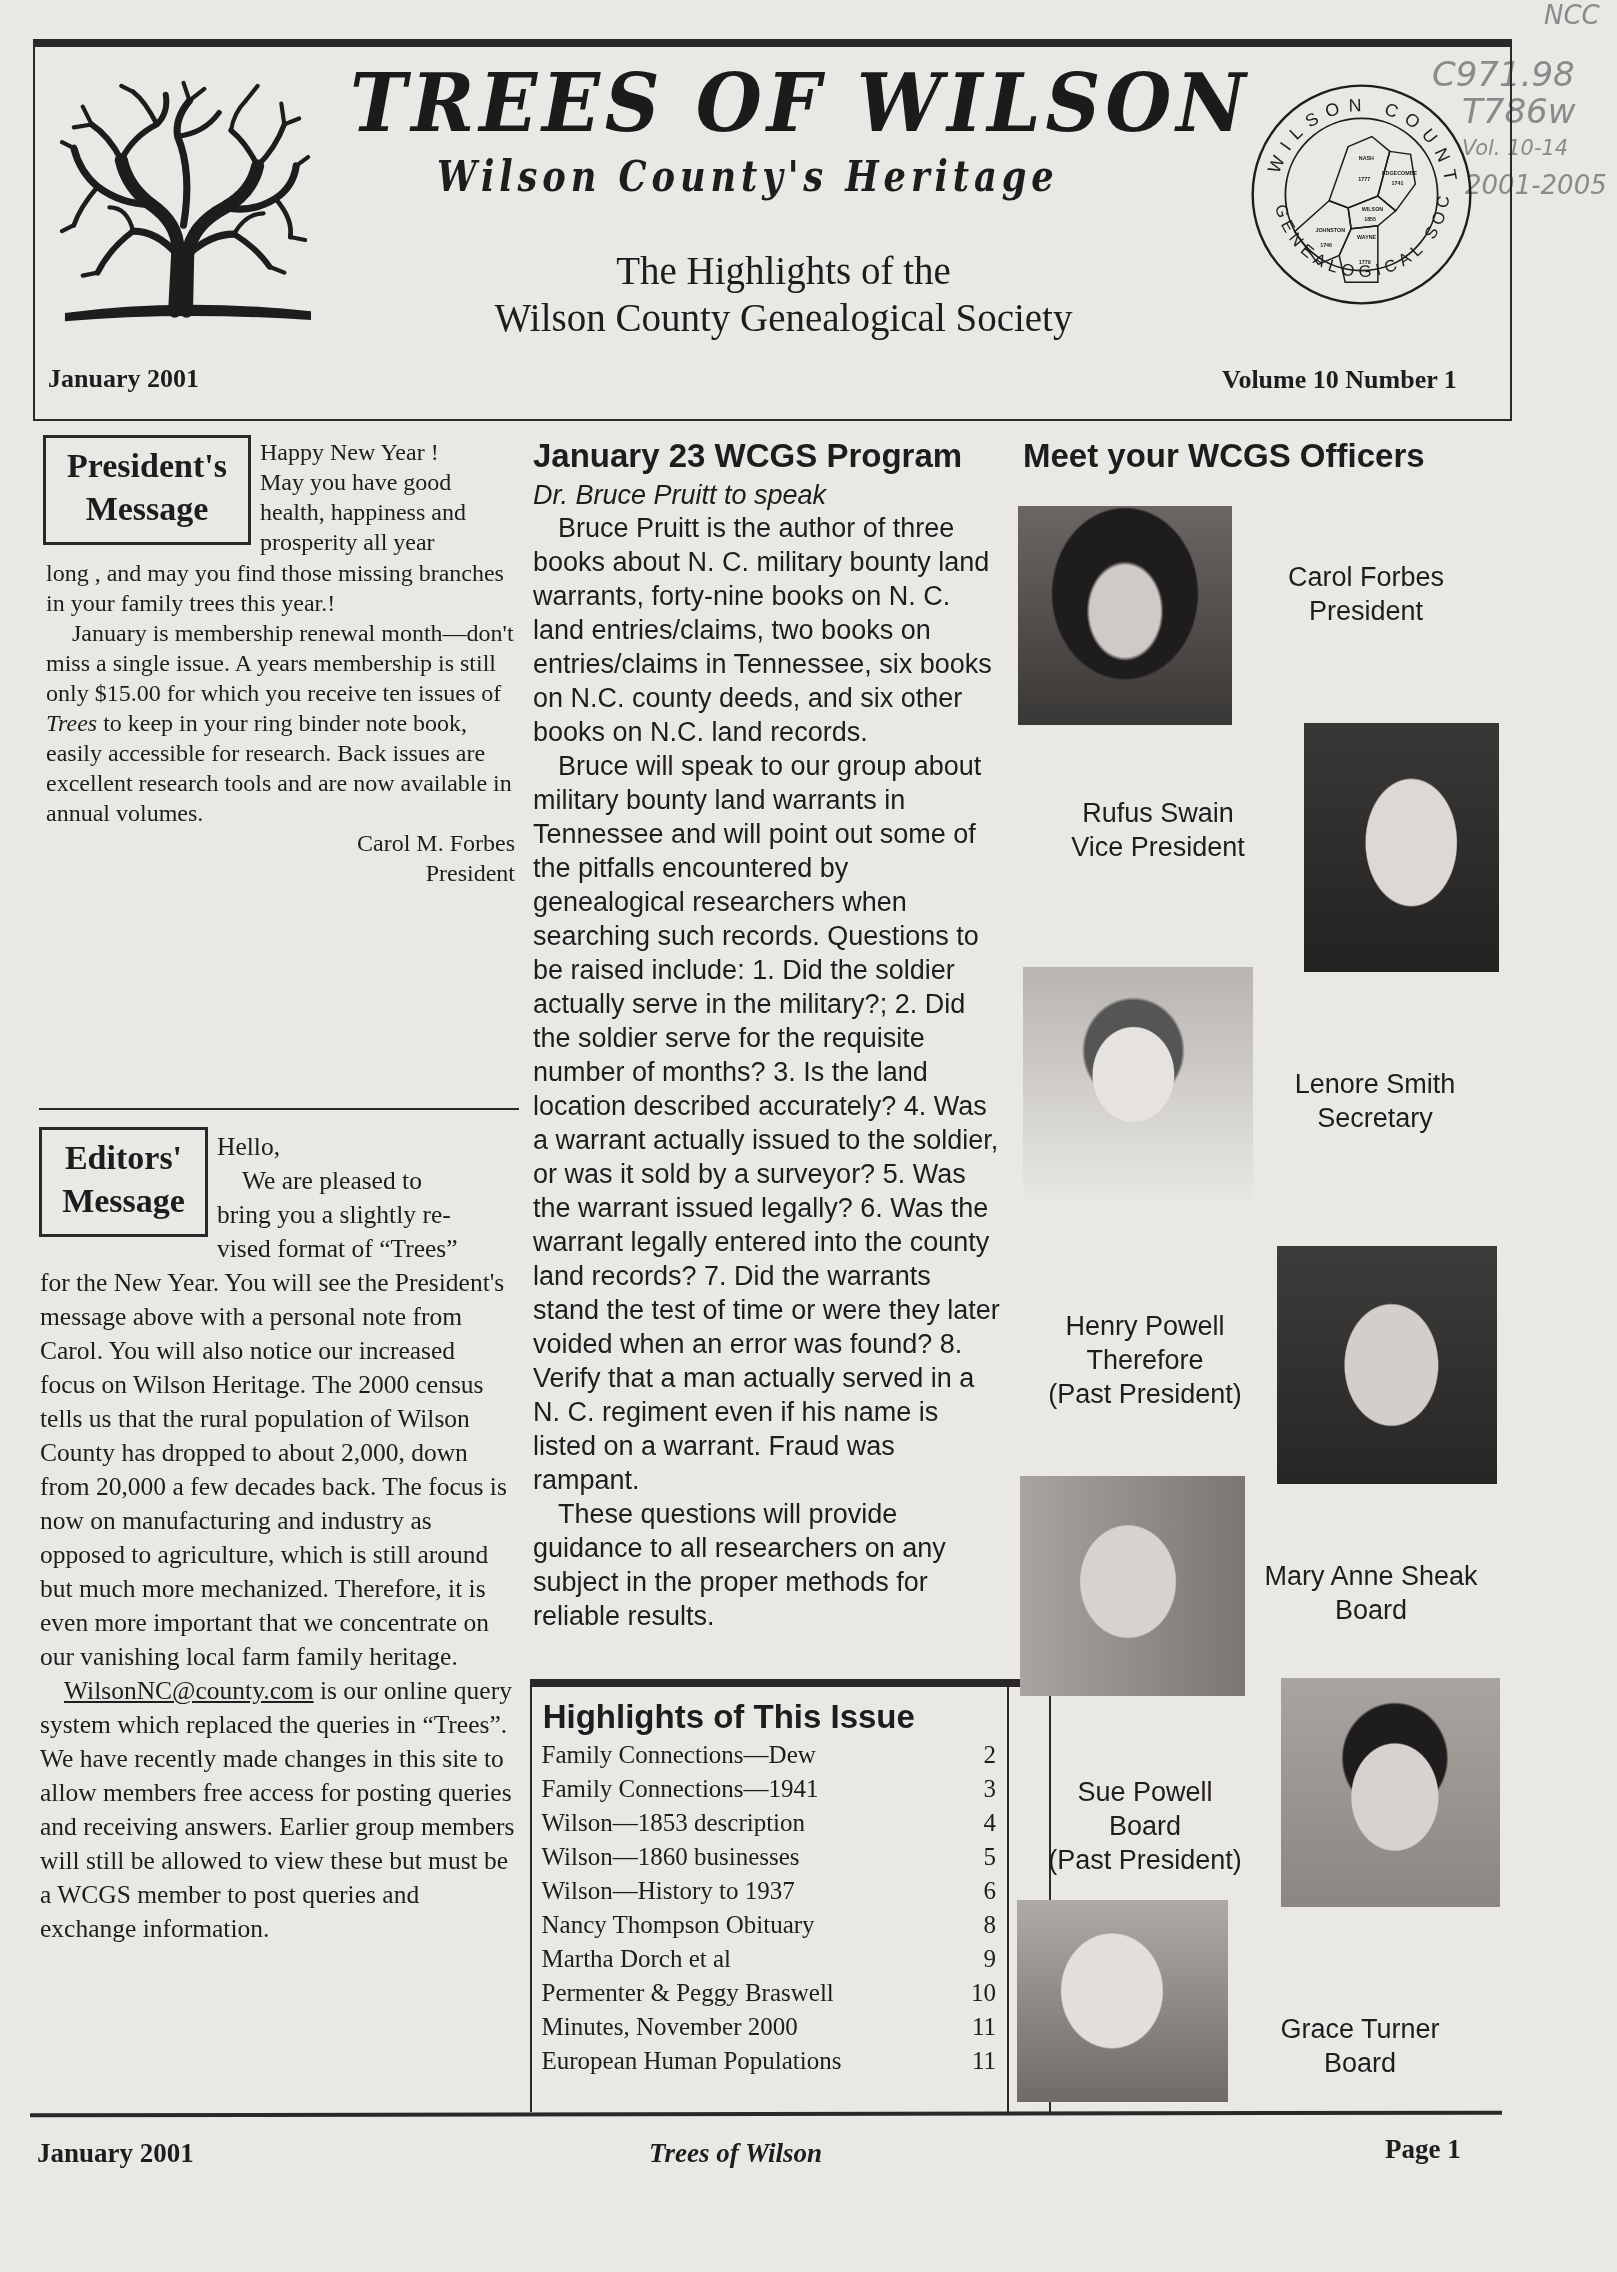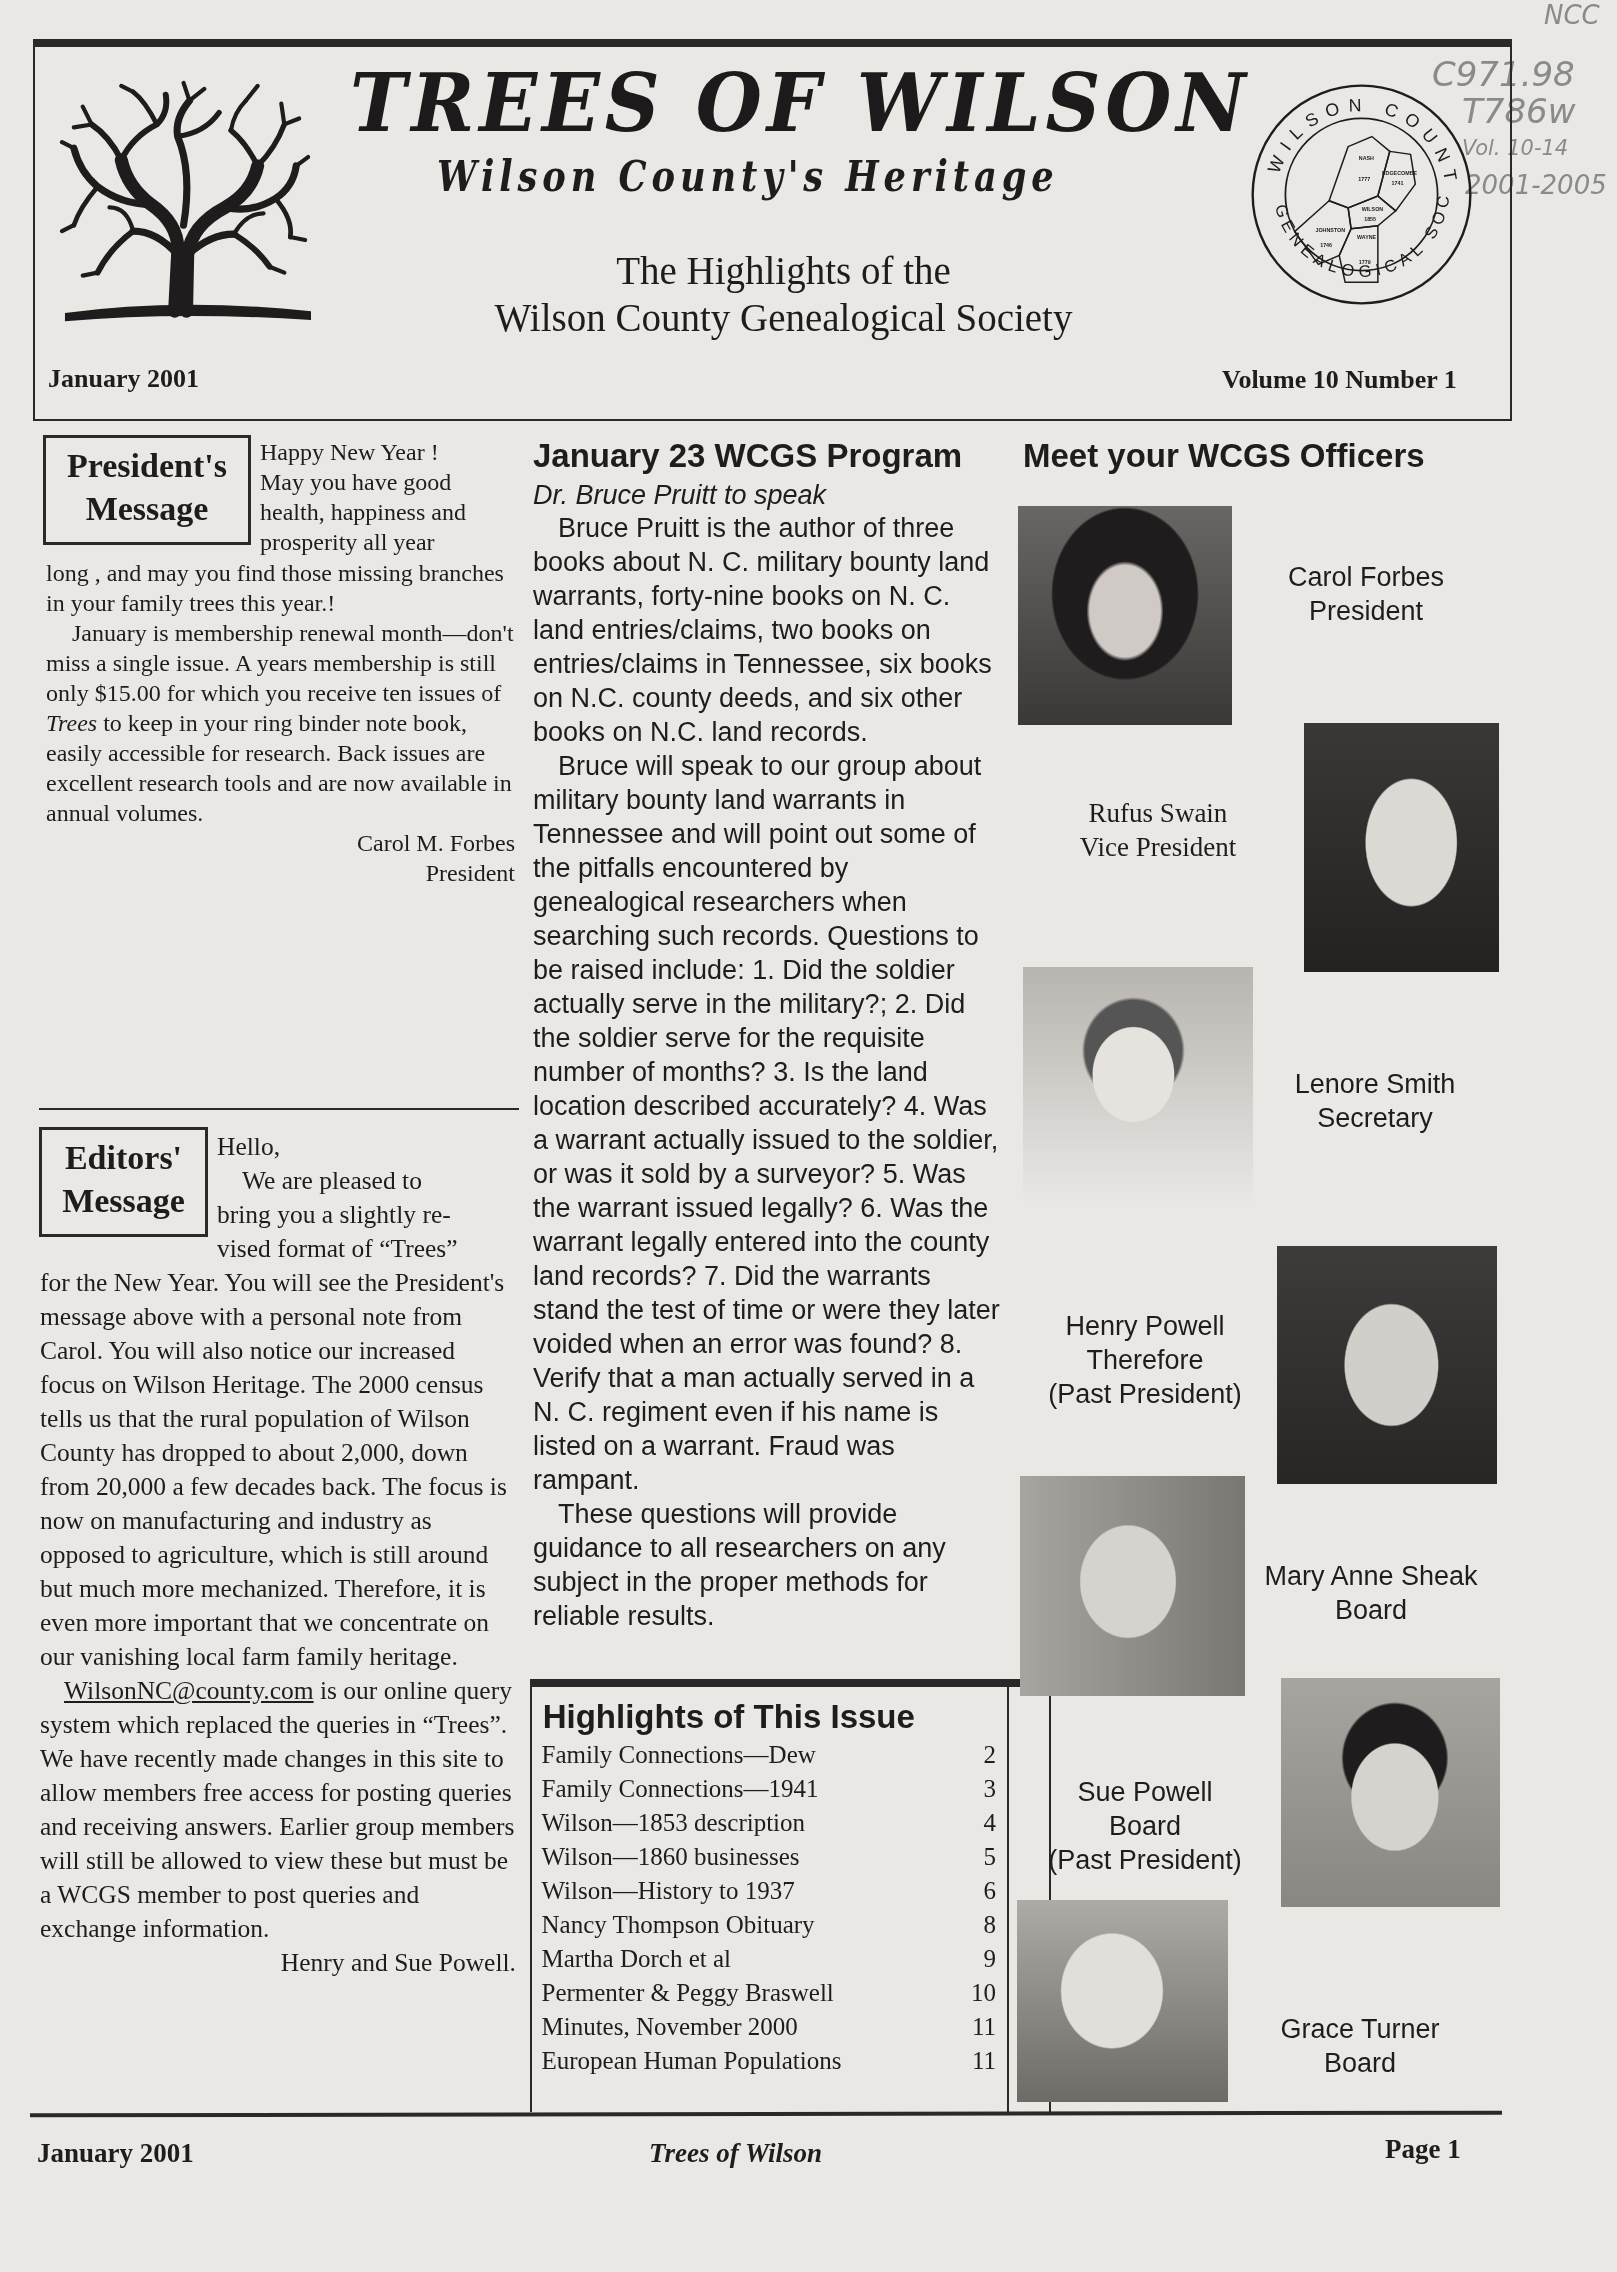--- a/index.html
+++ b/index.html
@@ -139,21 +139,20 @@
   <div>Hello,</div>
   <div style="padding-left:25px;">We are pleased to</div>
   <div>bring you a slightly re-</div>
   <div>vised format of “Trees”</div>
 </div>
 <div class="abs serif-body" style="left:40px;top:1266px;width:476px;font-size:25.5px;line-height:34px;">
   <div>for the New Year. You will see the President's message above with a personal note from Carol. You will also notice our increased focus on Wilson Heritage. The 2000 census tells us that the rural population of Wilson County has dropped to about 2,000, down from 20,000 a few decades back. The focus is now on manufacturing and industry as opposed to agriculture, which is still around but much more mechanized. Therefore, it is even more important that we concentrate on our vanishing local farm family heritage.</div>
   <div class="indent" style="text-indent:24px;">
     <a class="email" href="#">WilsonNC@county.com</a><span> is our online query system which replaced the queries in “Trees”. We have recently made changes in this site to allow members free access for posting queries and receiving answers. Earlier group members will still be allowed to view these but must be a WCGS member to post queries and exchange information.</span>
   </div>
-  <div style="text-align:right;">Henry and Sue Powell.</div>
 </div>
 
 <div class="abs rule" style="left:530px;top:1681px;width:1.8px;height:431px;"></div>
 
 <div class="abs rule" style="left:1007px;top:1681px;width:1.8px;height:431px;"></div>
 
 <div class="abs sans-h" style="left:533px;top:437px;font-size:33px;">January 23 WCGS Program</div>
 <div class="abs" style="left:533px;top:480px;font-family:'Liberation Sans',sans-serif;font-style:italic;font-size:27px;">Dr. Bruce Pruitt to speak</div>
 <div class="abs sans-body" style="left:533px;top:511px;width:469px;">
   <div class="indent" style="text-indent:25px;">Bruce Pruitt is the author of three books about N. C. military bounty land warrants, forty-nine books on N. C. land entries/claims, two books on entries/claims in Tennessee, six books on N.C. county deeds, and six other books on N.C. land records.</div>
@@ -214,21 +213,21 @@
 <div class="abs photo" style="left:1023px;top:967px;width:230px;height:239px;background:radial-gradient(ellipse 25% 28% at 48% 45%, #e6e2de 0 70%, transparent 72%), radial-gradient(ellipse 35% 35% at 48% 35%, #555 0 60%, transparent 64%), linear-gradient(#b8b4b0,#e9e8e4);"></div>
 <div class="abs photo" style="left:1277px;top:1246px;width:220px;height:238px;background:radial-gradient(ellipse 30% 36% at 52% 50%, #d2ceca 0 70%, transparent 72%), linear-gradient(#3e3c3a,#282624);"></div>
 <div class="abs photo" style="left:1020px;top:1476px;width:225px;height:220px;background:radial-gradient(ellipse 30% 36% at 48% 48%, #d6d2ce 0 70%, transparent 72%), linear-gradient(90deg,#a8a4a0,#7a7672);"></div>
 <div class="abs photo" style="left:1281px;top:1678px;width:219px;height:229px;background:radial-gradient(ellipse 28% 33% at 52% 52%, #d6d2ce 0 70%, transparent 72%), radial-gradient(ellipse 36% 36% at 52% 35%, #1e1c1c 0 65%, transparent 68%), linear-gradient(#a8a4a0,#8a8682);"></div>
 <div class="abs photo" style="left:1017px;top:1900px;width:211px;height:202px;background:radial-gradient(ellipse 34% 40% at 45% 45%, #e2deda 0 70%, transparent 72%), linear-gradient(#aeaaa6,#6e6a66);"></div>
 
 <div class="abs officer-label" style="left:1247px;top:560px;width:238px;">
   <div>Carol Forbes</div>
   <div>President</div>
 </div>
-<div class="abs officer-label" style="left:1039px;top:796px;width:238px;font-family:Liberation Serif, serif;">
+<div class="abs officer-label" style="left:1039px;top:796px;width:238px;">
   <div>Rufus Swain</div>
   <div>Vice President</div>
 </div>
 <div class="abs officer-label" style="left:1256px;top:1067px;width:238px;">
   <div>Lenore Smith</div>
   <div>Secretary</div>
 </div>
 <div class="abs officer-label" style="left:1026px;top:1309px;width:238px;">
   <div>Henry Powell</div>
   <div>Therefore</div>

